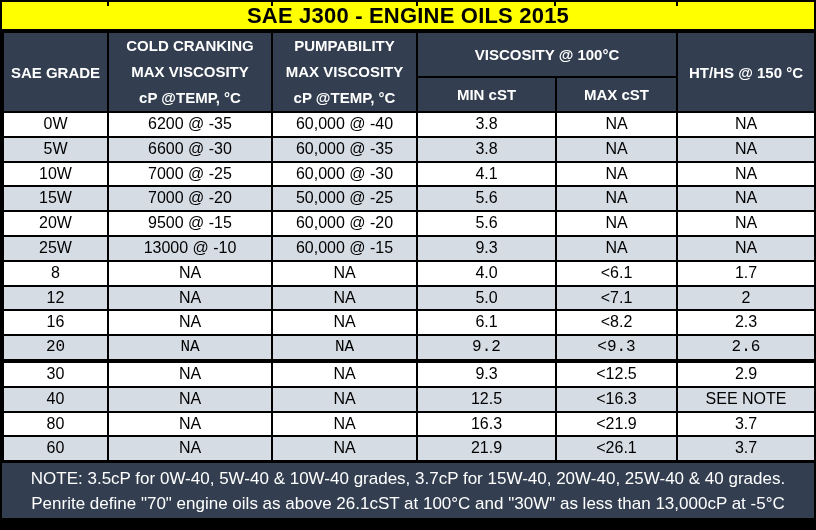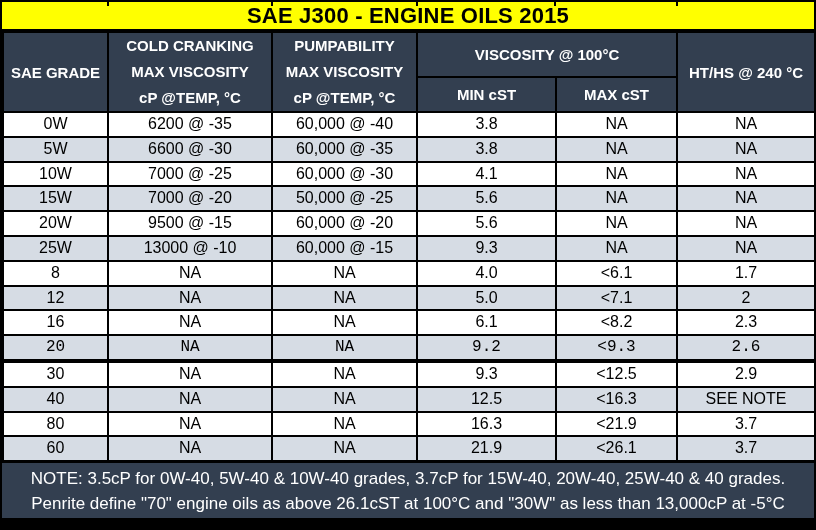--- a/index.html
+++ b/index.html
@@ -140,21 +140,21 @@
           <div>COLD CRANKING</div>
           <div>MAX VISCOSITY</div>
           <div>cP @TEMP, °C</div>
         </th>
         <th rowspan="2" class="th-lines">
           <div>PUMPABILITY</div>
           <div>MAX VISCOSITY</div>
           <div>cP @TEMP, °C</div>
         </th>
         <th colspan="2">VISCOSITY @ 100°C</th>
-        <th rowspan="2">HT/HS @ 240 °C</th>
+        <th rowspan="2">HT/HS @ 150 °C</th>
       </tr>
       <tr class="sub-row">
         <th>MIN cST</th>
         <th>MAX cST</th>
       </tr>
     </thead>
     <tbody>
         <tr>
           <td>0W</td>
           <td>6200 @ -35</td>

